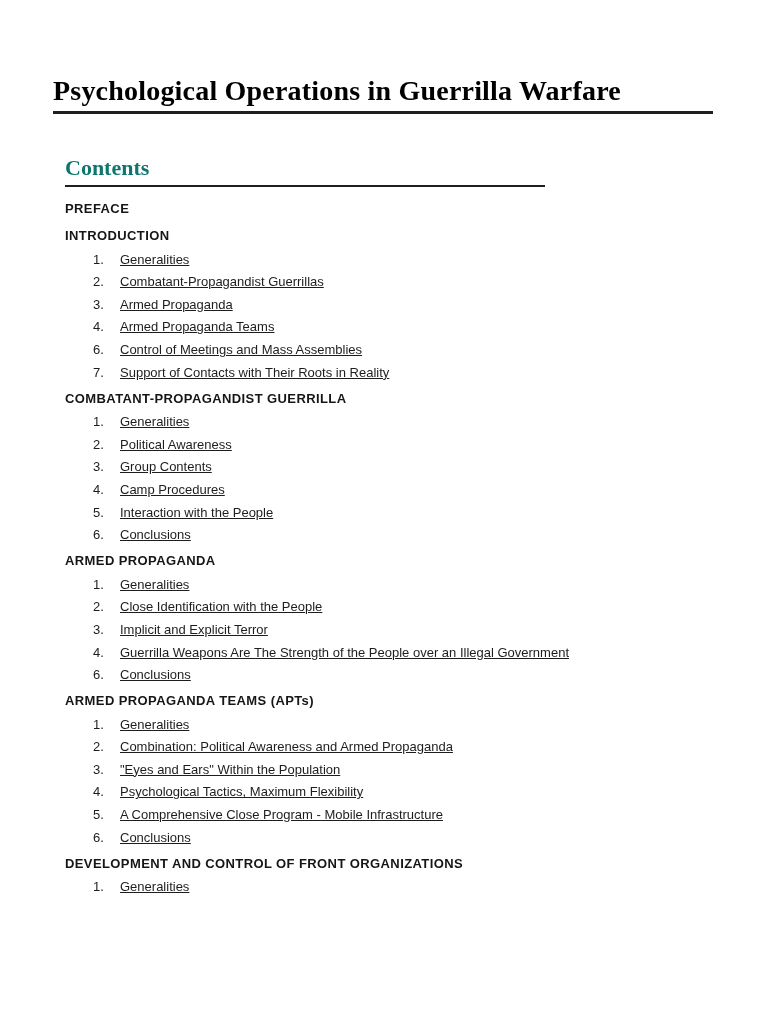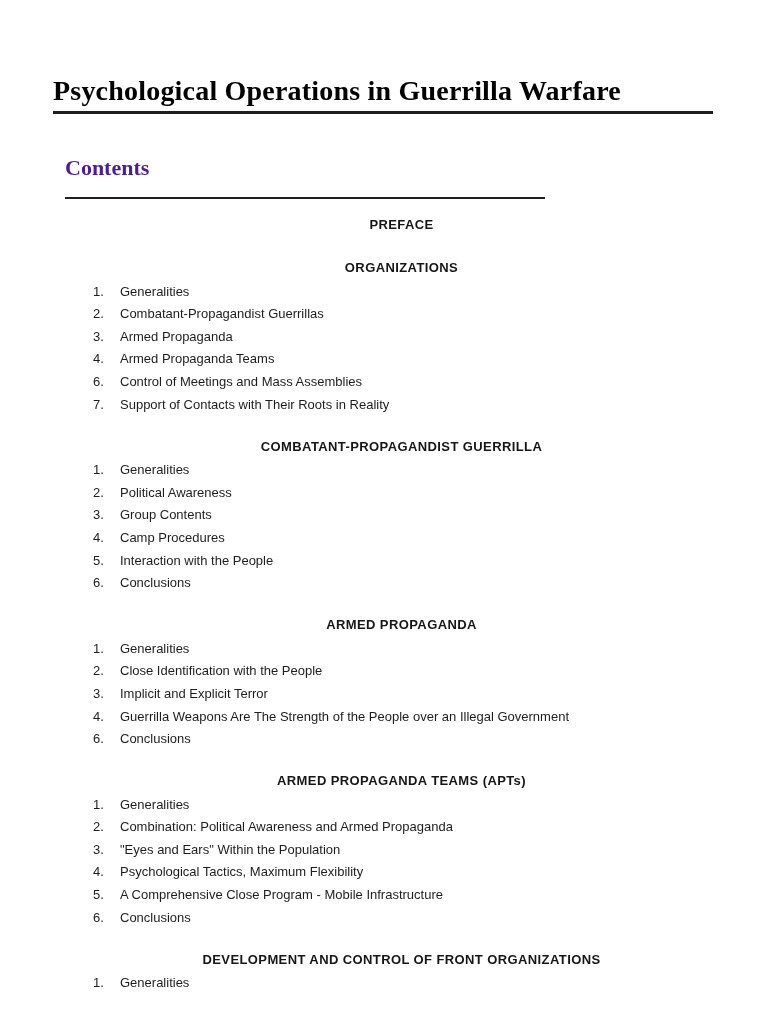--- a/index.html
+++ b/index.html
@@ -29,62 +29,62 @@
     white-space: nowrap;
   }
   .contents-heading {
     position: absolute;
     left: 65px; top: 155px;
     width: 480px;
     font-family: "Liberation Serif", serif;
     font-weight: bold;
     font-size: 22px;
     line-height: 1.2;
-    color: #4c1d95;
+    color: #0f766e;
     border-bottom: 2px solid #1f1f1f;
-    padding-bottom: 16px;
+    padding-bottom: 4px;
   }
   .toc {
     position: absolute;
     left: 65px; top: 188px; right: 30px;
     padding-top: 1px;
   }
   .sec-heading {
-    margin-top: 29px;
+    margin-top: 13px;
     font-size: 13px;
     font-weight: bold;
     letter-spacing: 0.4px;
     line-height: 14px;
     color: #161616;
-    text-align: center;
   }
   .toc-item {
     margin-top: 9.6px;
     font-size: 13px;
     line-height: 13px;
     color: #1d1d1d;
     padding-left: 28px;
     white-space: nowrap;
+    text-decoration: underline;
   }
   .toc-item .num {
     display: inline-block;
     width: 27px;
   }
 </style>
 </head>
 <body>
 
 <div class="page">
   <h1 class="doc-title">Psychological Operations in Guerrilla Warfare</h1>
 
   <h2 class="contents-heading">Contents</h2>
 
   <div class="toc" id="toc">
       <div class="sec-heading">PREFACE</div>
-      <div class="sec-heading">ORGANIZATIONS</div>
+      <div class="sec-heading">INTRODUCTION</div>
       <div class="toc-item"><span class="num">1.</span><span class="label">Generalities</span></div>
       <div class="toc-item"><span class="num">2.</span><span class="label">Combatant-Propagandist Guerrillas</span></div>
       <div class="toc-item"><span class="num">3.</span><span class="label">Armed Propaganda</span></div>
       <div class="toc-item"><span class="num">4.</span><span class="label">Armed Propaganda Teams</span></div>
       <div class="toc-item"><span class="num">6.</span><span class="label">Control of Meetings and Mass Assemblies</span></div>
       <div class="toc-item"><span class="num">7.</span><span class="label">Support of Contacts with Their Roots in Reality</span></div>
       <div class="sec-heading">COMBATANT-PROPAGANDIST GUERRILLA</div>
       <div class="toc-item"><span class="num">1.</span><span class="label">Generalities</span></div>
       <div class="toc-item"><span class="num">2.</span><span class="label">Political Awareness</span></div>
       <div class="toc-item"><span class="num">3.</span><span class="label">Group Contents</span></div>

